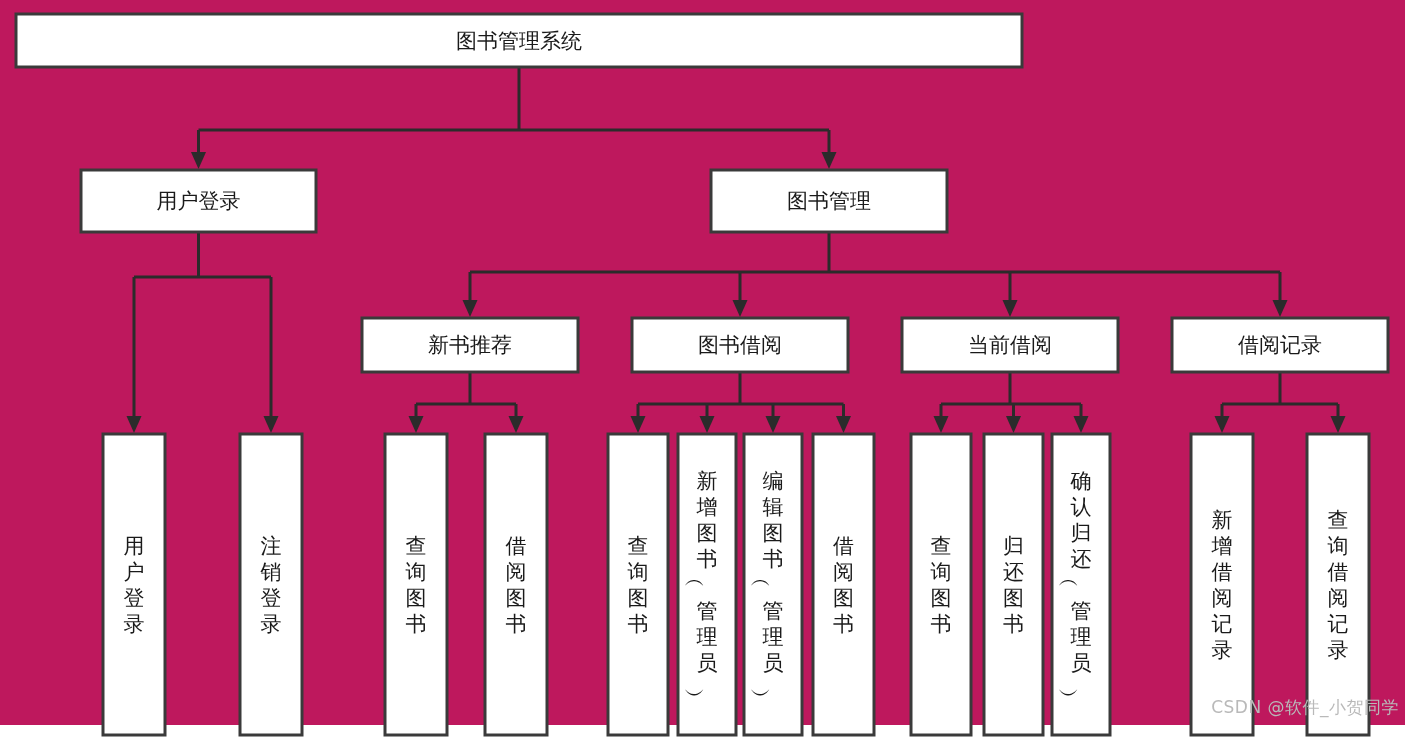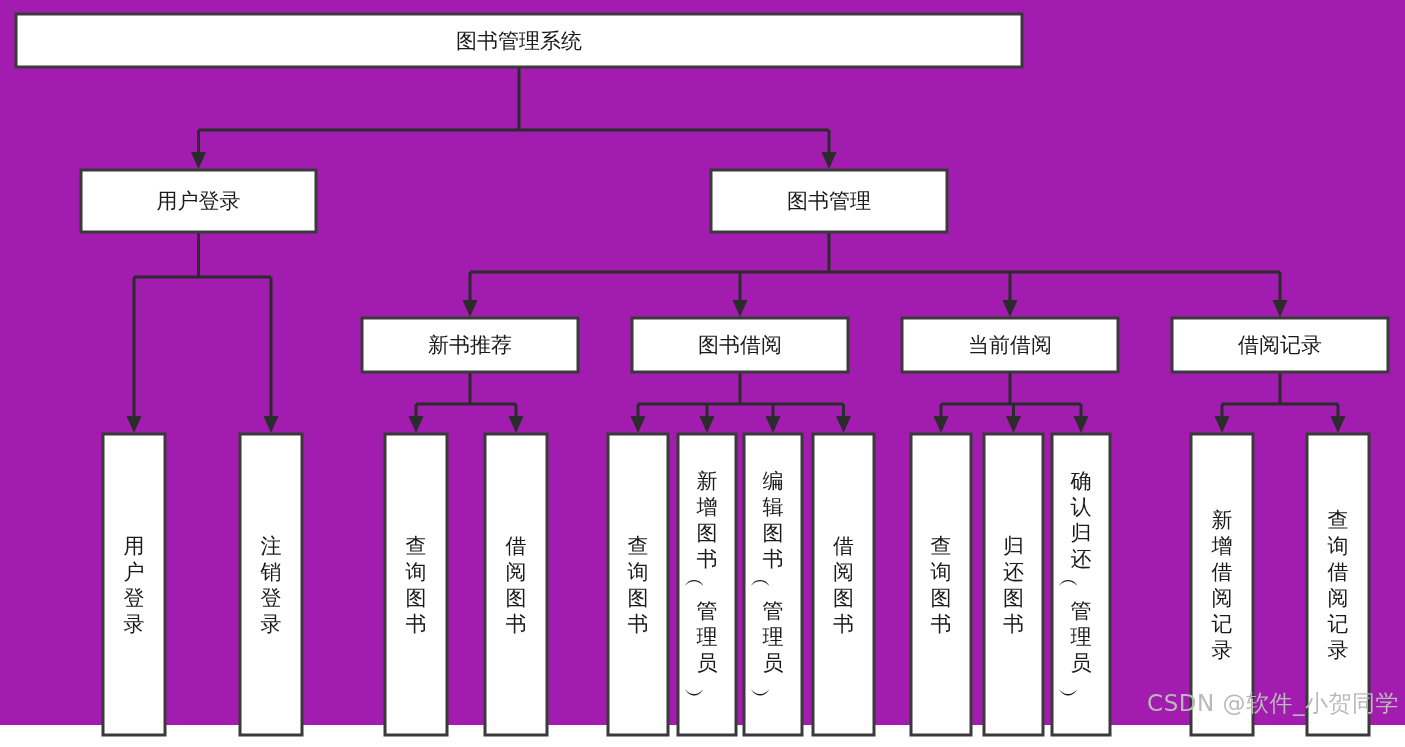--- a/index.html
+++ b/index.html
@@ -11,21 +11,21 @@
   body {
     width: 1405px;
     height: 747px;
     overflow: hidden;
     font-family: "DejaVu Sans", "Liberation Sans", sans-serif;
   }
   #diagram-root {
     position: relative;
     width: 1405px;
     height: 725px;
-    background: #a21caf;
+    background: #be185d;
   }
   svg.diagram-canvas {
     position: absolute;
     left: 0;
     top: 0;
     width: 1405px;
     height: 747px;
     display: block;
   }
   .node-box {
@@ -54,21 +54,21 @@
   }
   .connector-arrow {
     fill: #2b2b2b;
     stroke: none;
   }
   .watermark-text {
     position: absolute;
     right: 6px;
     bottom: 6px;
     font-family: "DejaVu Sans", "Liberation Sans", sans-serif;
-    font-size: 23px;
+    font-size: 17px;
     color: #b9b9b9;
     white-space: nowrap;
     letter-spacing: 0.5px;
     user-select: none;
   }
 </style>
 </head>
 <body>
 
 <div id="diagram-root">

